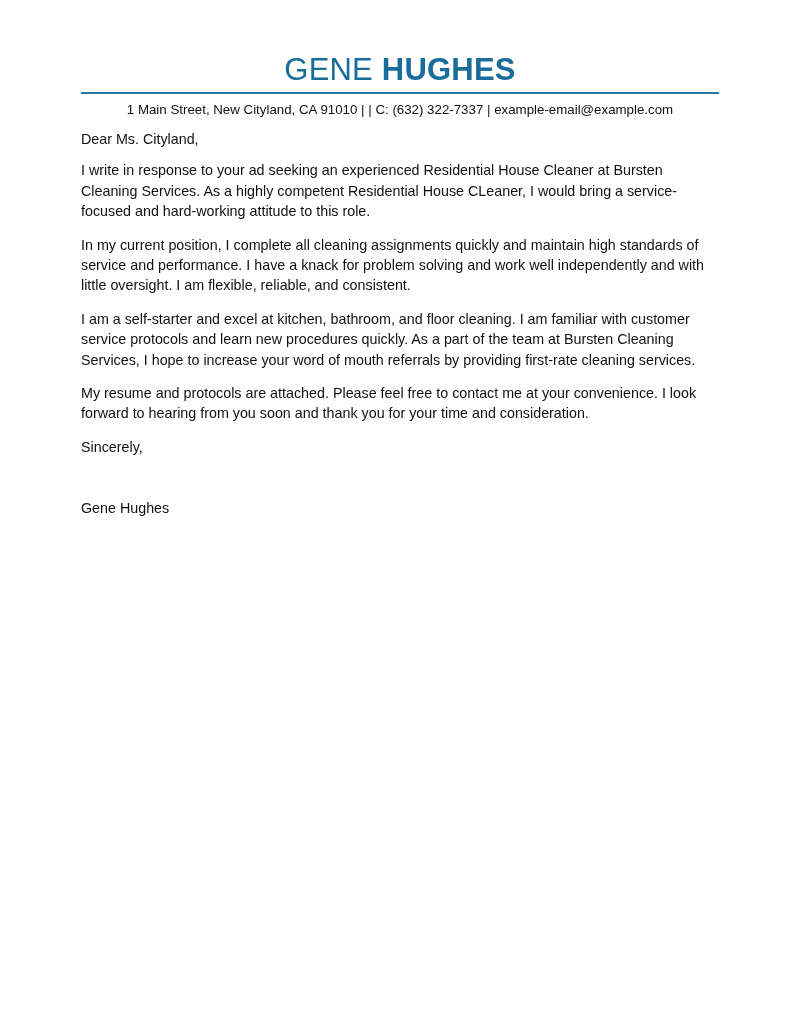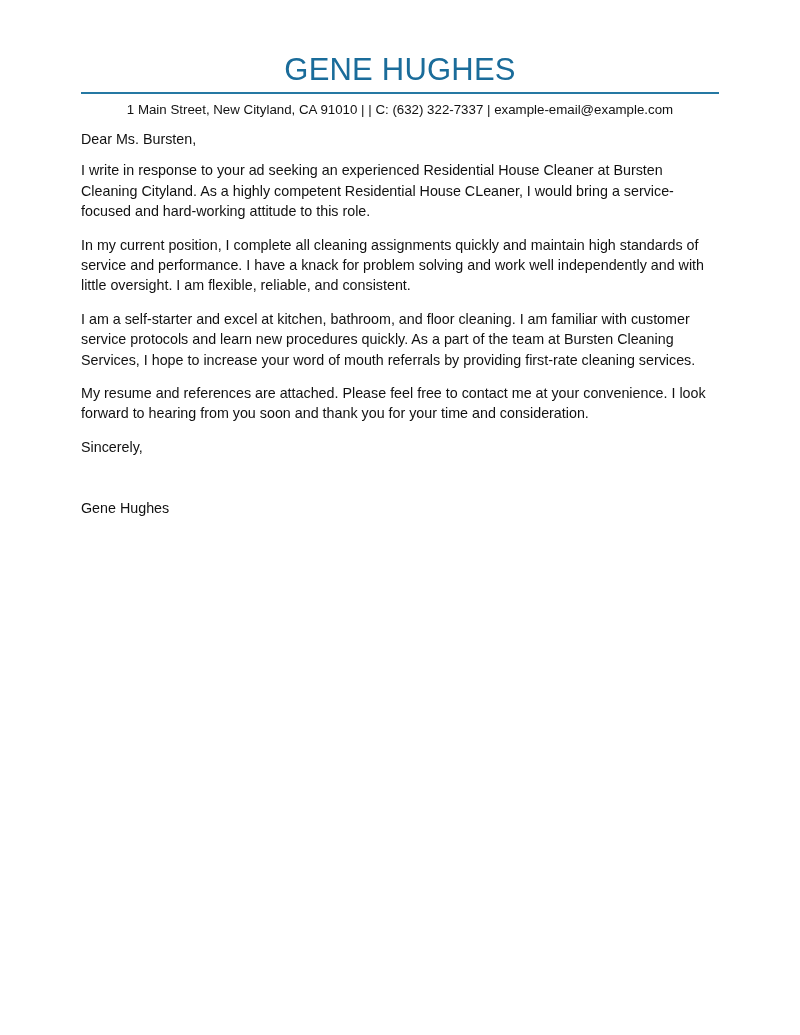--- a/index.html
+++ b/index.html
@@ -20,21 +20,21 @@
       top: 52px;
       left: 0;
       width: 800px;
       text-align: center;
       font-size: 31px;
       line-height: 36px;
       color: #1a6c9a;
       letter-spacing: 0.2px;
     }
     .header-name .first { font-weight: normal; }
-    .header-name .last { font-weight: normal; text-align: right; }
+    .header-name .last { font-weight: bold; text-align: right; }
     .header-rule {
       position: absolute;
       top: 92px;
       left: 81px;
       width: 638px;
       height: 2px;
       background: #2578a3;
     }
     .contact-line {
       position: absolute;
@@ -65,20 +65,20 @@
 <body>
 
 <div class="header-name">
   <span class="first">GENE</span>
   <span class="last">HUGHES</span>
 </div>
 <div class="header-rule"></div>
 <div class="contact-line">1 Main Street, New Cityland, CA 91010 | | C: (632) 322-7337 | example-email@example.com</div>
 
 <div class="letter">
-  <p class="salutation">Dear Ms. Bursten,</p>
-  <p>I write in response to your ad seeking an experienced Residential House Cleaner at Bursten Cleaning Cityland. As a highly competent Residential House CLeaner, I would bring a service-focused and hard-working attitude to this role.</p>
+  <p class="salutation">Dear Ms. Cityland,</p>
+  <p>I write in response to your ad seeking an experienced Residential House Cleaner at Bursten Cleaning Services. As a highly competent Residential House CLeaner, I would bring a service-focused and hard-working attitude to this role.</p>
   <p>In my current position, I complete all cleaning assignments quickly and maintain high standards of service and performance. I have a knack for problem solving and work well independently and with little oversight. I am flexible, reliable, and consistent.</p>
   <p>I am a self-starter and excel at kitchen, bathroom, and floor cleaning. I am familiar with customer service protocols and learn new procedures quickly. As a part of the team at Bursten Cleaning Services, I hope to increase your word of mouth referrals by providing first-rate cleaning services.</p>
-  <p>My resume and references are attached. Please feel free to contact me at your convenience. I look forward to hearing from you soon and thank you for your time and consideration.</p>
+  <p>My resume and protocols are attached. Please feel free to contact me at your convenience. I look forward to hearing from you soon and thank you for your time and consideration.</p>
   <p class="closing">Sincerely,</p>
   <p class="signature">Gene Hughes</p>
 </div>
 
 </body></html>

